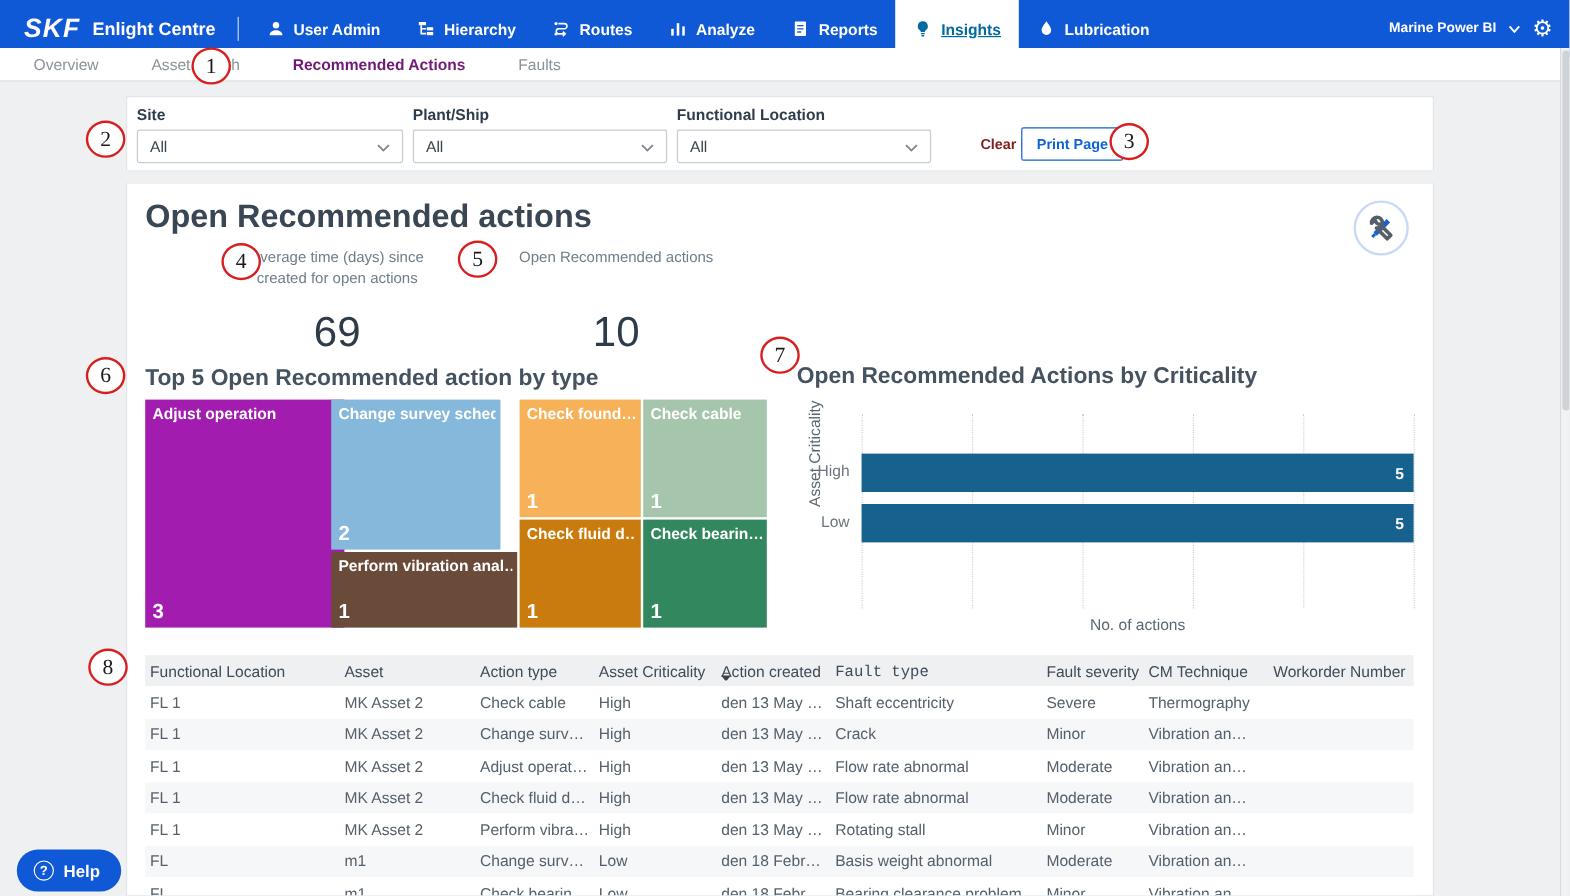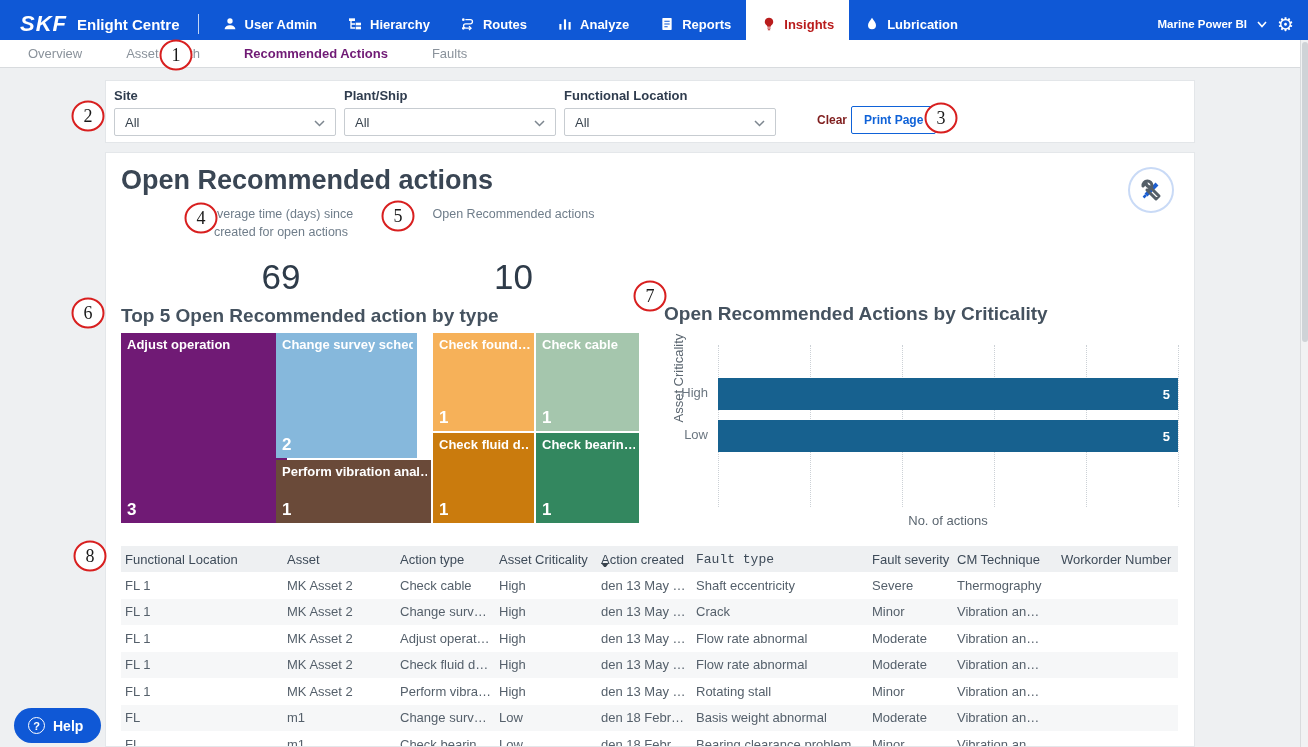--- a/index.html
+++ b/index.html
@@ -7,21 +7,21 @@
   .page { position:relative; width:1308px; height:747px; overflow:hidden; background:#eef0f2; }
 
   
   .topnav { position:absolute; left:0; top:0; width:1308px; height:48px; background:#0f58d6; display:flex; align-items:stretch; color:#fff; }
   .brand { display:flex; align-items:center; gap:10px; padding:0 10px 0 20px; }
   .brand-skf { font-size:22px; font-weight:bold; font-style:italic; letter-spacing:1px; }
   .brand-prod { font-size:15px; font-weight:bold; }
   .nav-divider { width:1px; height:20px; background:rgba(255,255,255,.75); align-self:center; margin:0 8px; }
   .nav-items { display:flex; align-items:stretch; }
   .nav-item { display:flex; align-items:center; gap:7px; padding:0 15px; font-size:13px; font-weight:bold; cursor:pointer; }
-  .nav-item.active { background:#fff; color:#b91c1c; }
+  .nav-item.active { background:#fff; color:#0369a1;text-decoration:underline; }
   .nav-icon { display:inline-flex; width:16px; height:16px; }
   .nav-icon svg { width:16px; height:16px; }
   .nav-right { margin-left:auto; display:flex; align-items:center; gap:10px; padding-right:14px; font-size:11.5px; font-weight:bold; }
   .chev { display:inline-flex; }
   .gear { font-size:19px; line-height:1; cursor:pointer; font-family:"DejaVu Sans", sans-serif; }
 
   
   .subtabs { position:absolute; left:0; top:40px; width:1308px; height:28px; background:#fff; border-bottom:1px solid #d8dbde; display:flex; align-items:center; padding-left:28px; }
   .subtab { font-size:13px; color:#8a929b; margin-right:44px; cursor:pointer; }
   .subtab.active { color:#701a75; font-weight:bold; }
@@ -224,21 +224,21 @@
     <div class="tools-btn">
       <svg width="28" height="28" viewBox="0 0 28 28">
         <line x1="20" y1="8" x2="9" y2="19" stroke="#1d5fd0" stroke-width="4"></line>
         <line x1="9" y1="19" x2="6.5" y2="21.5" stroke="#1d5fd0" stroke-width="2.5"></line>
         <path d="M6 10 a4.5 4.5 0 1 1 4 4 L19 23 l3 -3 L13 11 a4.5 4.5 0 0 1 -4 -4 z" fill="none" stroke="#555f68" stroke-width="3" stroke-linejoin="round"></path>
       </svg>
     </div>
 
     <h2 class="chart-title treemap-title">Top 5 Open Recommended action by type</h2>
     <div class="treemap" id="treemap">
-        <div class="tm-tile" style="left: 0px; top: 0px; width: 166px; height: 190px; background: #701a75;">
+        <div class="tm-tile" style="left: 0px; top: 0px; width: 166px; height: 190px; background: #a21caf;">
           <span class="tm-label">Adjust operation</span>
           <span class="tm-value">3</span>
         </div>
         <div class="tm-tile" style="left: 155px; top: 0px; width: 141px; height: 125px; background: rgb(134, 184, 220);">
           <span class="tm-label">Change survey sched…</span>
           <span class="tm-value">2</span>
         </div>
         <div class="tm-tile" style="left: 155px; top: 127px; width: 155px; height: 63px; background: rgb(106, 74, 57);">
           <span class="tm-label">Perform vibration anal…</span>
           <span class="tm-value">1</span>

